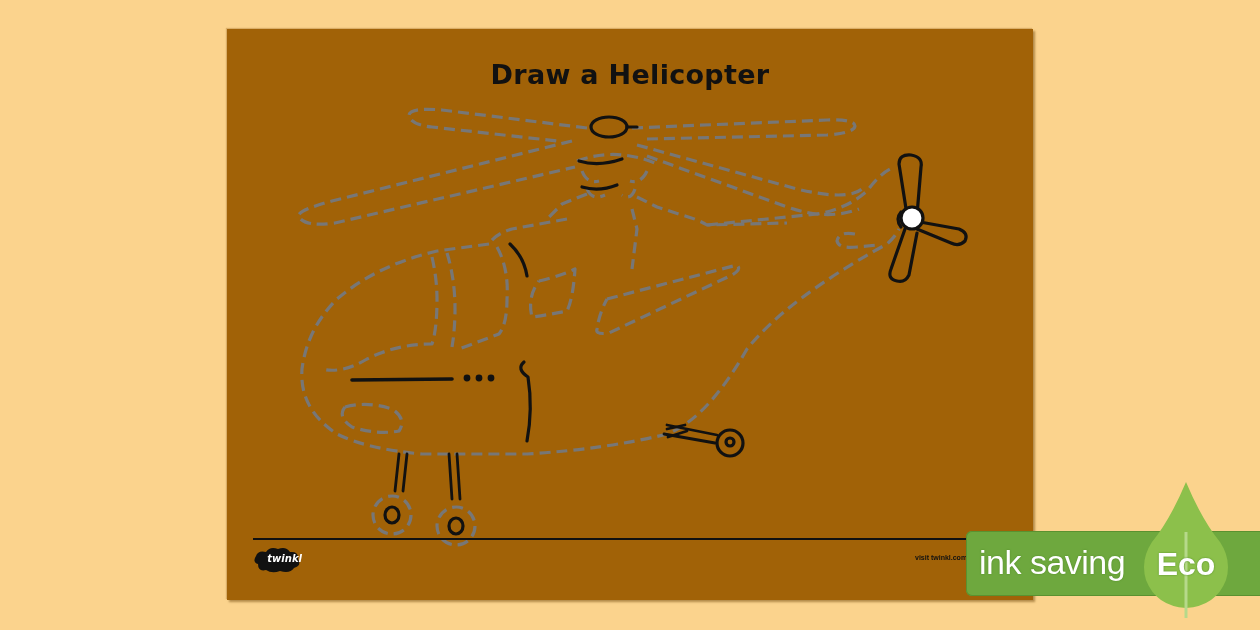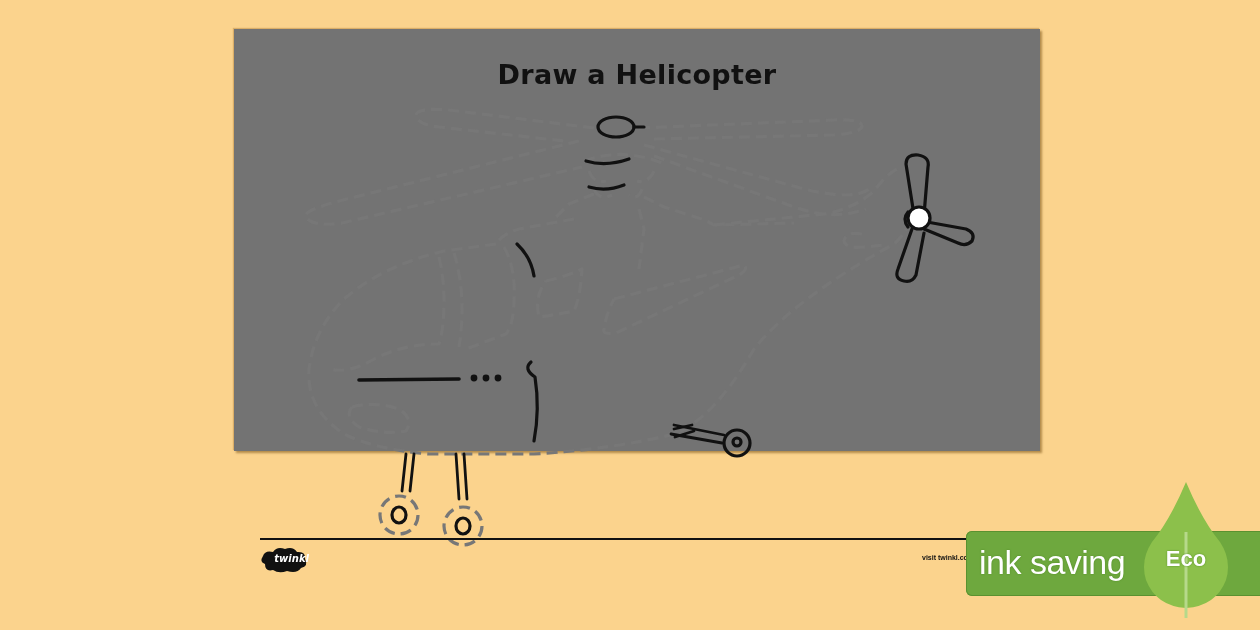--- a/index.html
+++ b/index.html
@@ -4,23 +4,23 @@
   <style>
     html, body { margin: 0; padding: 0; }
     body {
       width: 1260px; height: 630px; overflow: hidden;
       background: #FBD38D;
       position: relative;
       font-family: "DejaVu Sans", sans-serif;
     }
     .page {
       position: absolute;
-      left: 234px; top: 29px;
-      width: 806px; height: 422px;
-      background: #737373;
+      left: 227px; top: 29px;
+      width: 806px; height: 571px;
+      background: #a16207;
       box-shadow: 2px 2px 2px rgba(120, 80, 20, 0.55), -1px -1px 1px rgba(160,110,40,0.35);
     }
     .title {
       position: absolute;
       left: 0; right: 0; top: 30px;
       text-align: center;
       font-family: "DejaVu Sans", sans-serif;
       font-weight: bold;
       font-size: 27px;
       color: #111;
@@ -83,21 +83,21 @@
       width: 92px; height: 140px;
     }
     .eco-word {
       position: absolute;
       left: 1153px; top: 546px;
       width: 66px;
       text-align: center;
       color: #fff;
       font-family: "Liberation Sans", sans-serif;
       font-weight: bold;
-      font-size: 22px;
+      font-size: 32px;
       text-shadow: 0 0 2px #4f8a25;
     }
   </style>
 </head>
 <body>
 
 <div class="page">
   <div class="title">Draw a Helicopter</div>
 
   <svg class="drawing" viewBox="0 0 806 571" xmlns="http://www.w3.org/2000/svg">

